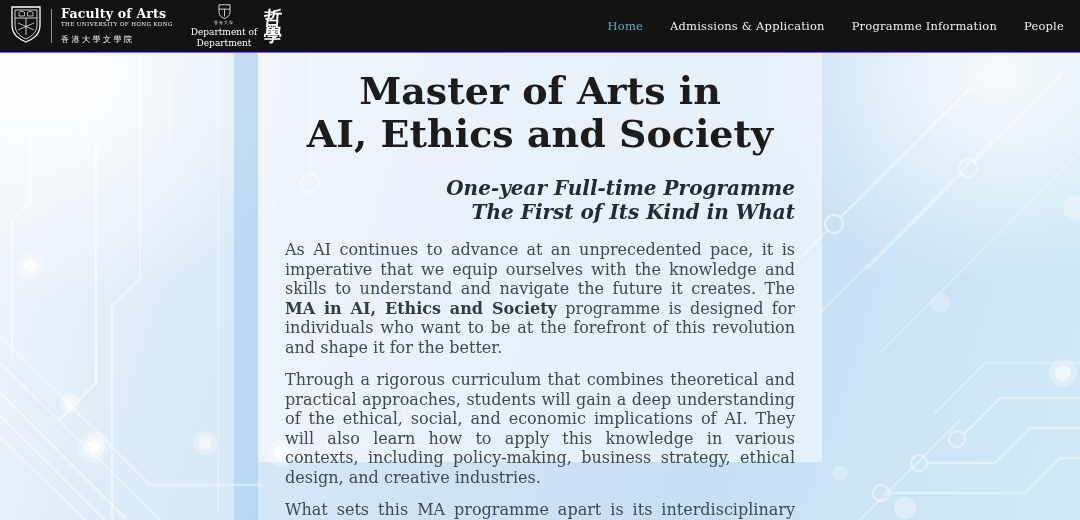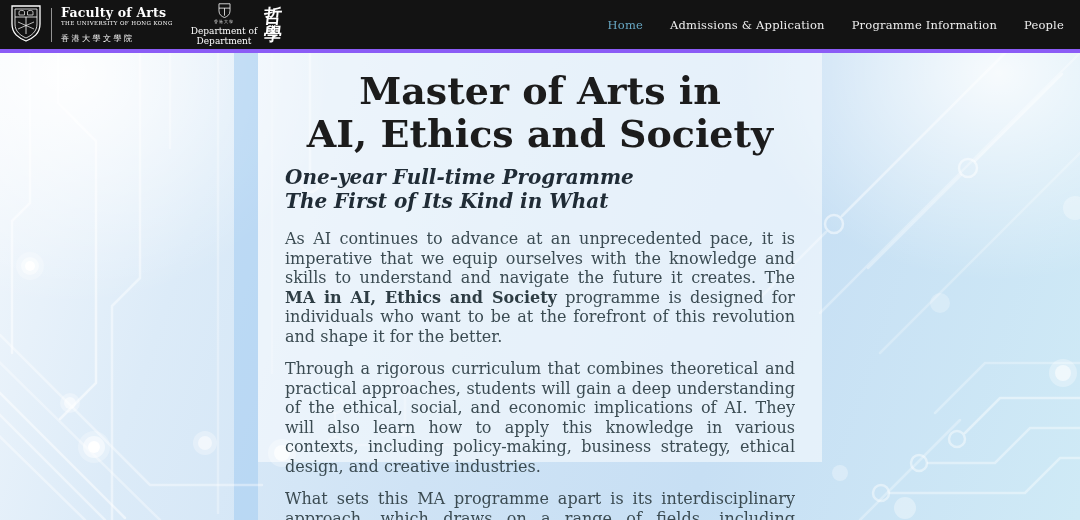--- a/index.html
+++ b/index.html
@@ -6,21 +6,21 @@
   html,body { width:1080px; height:520px; overflow:hidden; }
   body { font-family:"DejaVu Serif", serif; }
 
   .screen { position:relative; width:1080px; height:520px; overflow:hidden; background:#cfe4f5; }
 
   
   .navbar {
     position:absolute; top:0; left:0; width:1080px; height:53px;
     background:#131313; display:flex; align-items:center; justify-content:space-between;
     padding:0 16px 0 8px; z-index:30;
-    border-bottom:4px solid #8b5cf6;
+    border-bottom:1px solid #8b5cf6;
   }
   .brand { display:flex; align-items:center; height:100%; }
   .crest { margin:0 6px 0 2px; }
   .brand-divider { width:1px; height:34px; background:rgba(255,255,255,0.55); margin:0 9px 0 3px; }
   .faculty-text { display:flex; flex-direction:column; line-height:1.05; color:#fff; }
   .faculty-name { font-size:12.5px; font-weight:bold; letter-spacing:0.2px; }
   .faculty-univ { font-size:5.5px; letter-spacing:0.4px; margin-top:2px; }
   .faculty-cn { font-size:8px; letter-spacing:2.5px; margin-top:8px; }
 
   .dept { display:flex; align-items:center; margin-left:18px; }
@@ -44,21 +44,21 @@
   .glow-tr { position:absolute; top:-70px; right:-90px; width:430px; height:300px;
     background:radial-gradient(ellipse at 60% 30%, rgba(255,255,255,0.85), rgba(255,255,255,0) 70%); }
   .circuit { position:absolute; top:0; left:0; }
 
   .content-col {
     position:absolute; top:0; left:258px; width:564px; height:409px;
     background:rgba(255,255,255,0.52); z-index:10;
     padding:16px 27px 0 27px;
   }
   .page-title { text-align:center; font-size:38px; font-weight:bold; line-height:43px; color:#1c1c1c; }
-  .page-subtitle { text-align:left; font-size:20px; font-weight:bold; font-style:italic; line-height:24px; color:#202c36; margin-top:10px; }
+  .page-subtitle { text-align:right; font-size:20px; font-weight:bold; font-style:italic; line-height:24px; color:#202c36; margin-top:21px; }
   .body-copy { margin-top:16px; }
   .body-copy p { font-size:16px; line-height:19.5px; color:#3b4b52; text-align:justify; margin-bottom:13px; }
   .body-copy strong { color:#2e3d44; }
 </style>
 </head>
 <body>
 
 <div class="screen">
 
   <div class="navbar">

